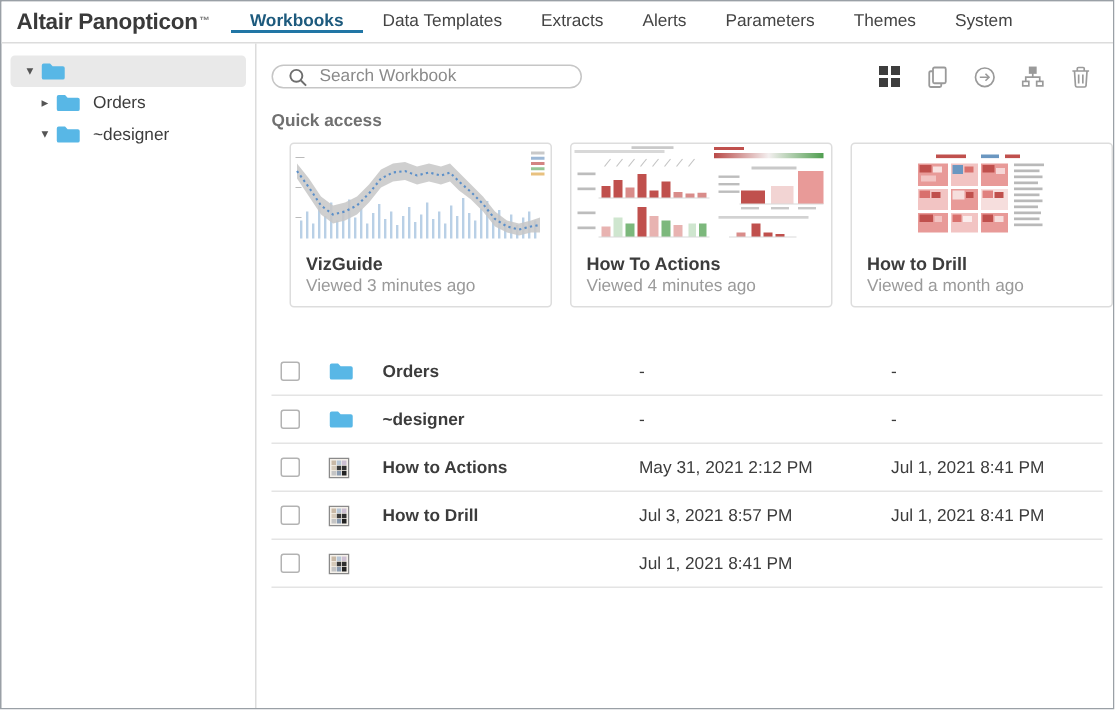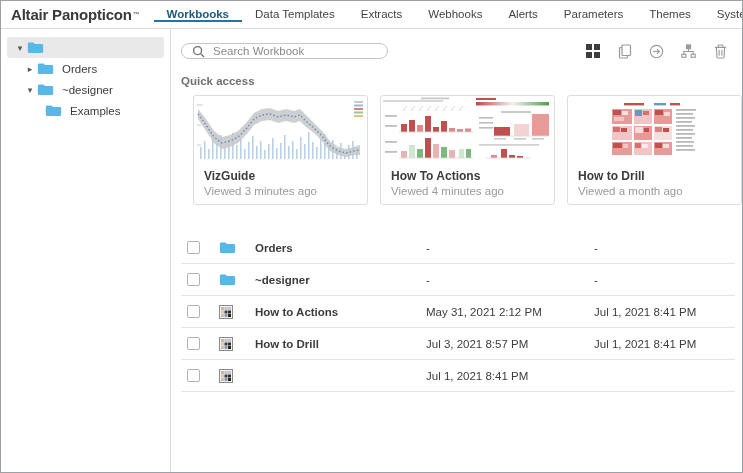--- a/index.html
+++ b/index.html
@@ -115,21 +115,20 @@
 
   <div class="topbar">
     <div class="logo">
       <span>Altair Panopticon</span>
         <sup>™</sup>
     </div>
     <div class="nav">
       <div class="nav-tab active">Workbooks</div>
       <div class="nav-tab">Data Templates</div>
       <div class="nav-tab">Extracts</div>
-      <div class="nav-tab">Webhooks</div>
       <div class="nav-tab">Alerts</div>
       <div class="nav-tab">Parameters</div>
       <div class="nav-tab">Themes</div>
       <div class="nav-tab">System</div>
     </div>
 
   </div>
 
   <div class="content">
 
@@ -147,26 +146,20 @@
             <use href="#sym-folder"></use>
           </svg>
         <span class="tree-label">Orders</span>
       </div>
       <div class="tree-row tree-ind-1">
         <span class="tw">▾</span>
         <svg class="folder-svg">
             <use href="#sym-folder"></use>
           </svg>
         <span class="tree-label">~designer</span>
-      </div>
-      <div class="tree-row tree-ind-2">
-        <svg class="folder-svg">
-            <use href="#sym-folder"></use>
-          </svg>
-        <span class="tree-label">Examples</span>
       </div>
     </div>
 
     <div class="main">
 
       <div class="search-row">
         <div class="search-box">
           <span class="search-mag">
             <svg width="13" height="13" viewBox="0 0 14 14" fill="none" stroke="#6e6e6e" stroke-width="1.4">
               <circle cx="6" cy="6" r="4.3"></circle>

